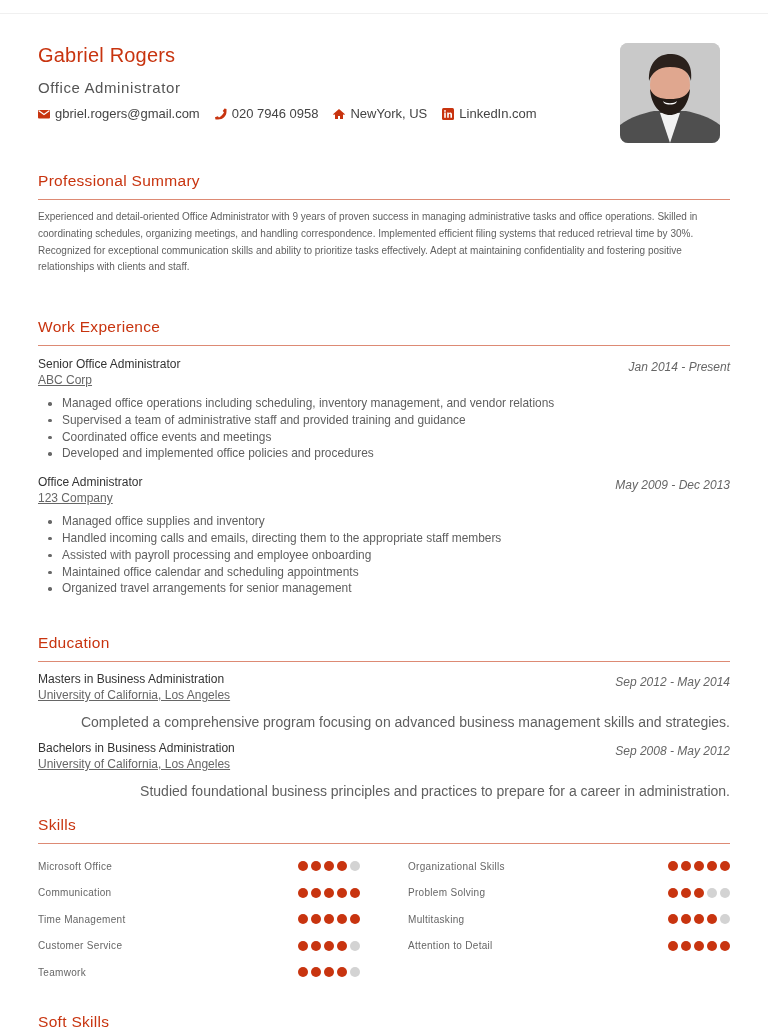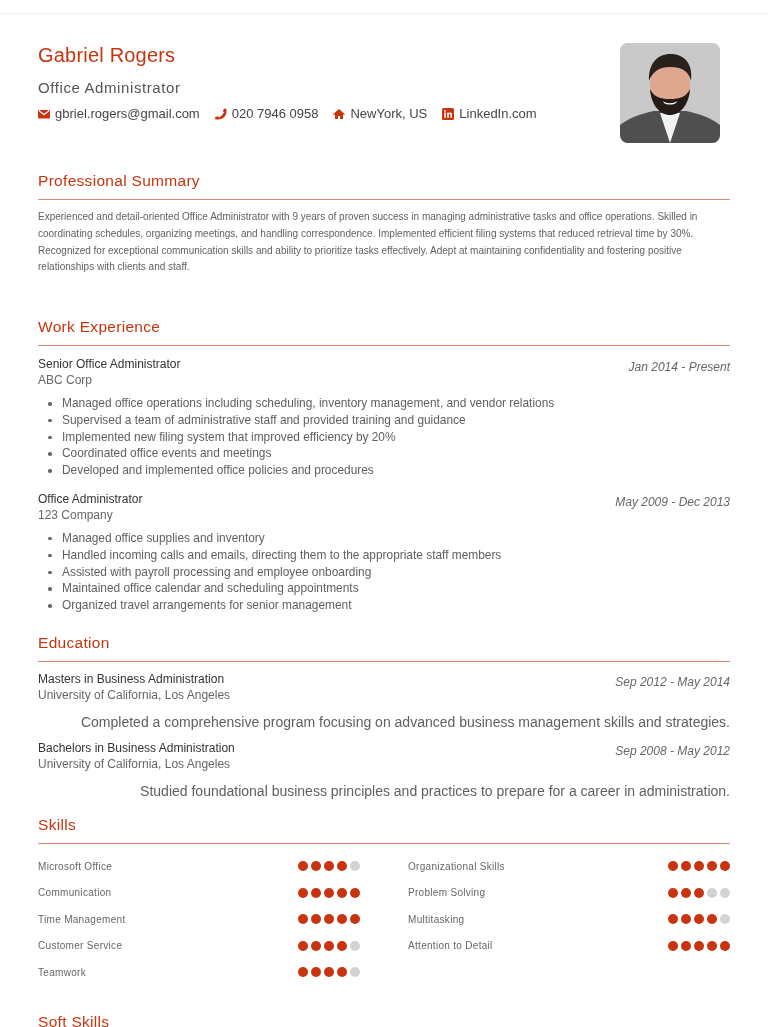--- a/index.html
+++ b/index.html
@@ -18,21 +18,21 @@
   .photo { position: absolute; left: 582px; top: 43px; width: 100px; height: 100px; border-radius: 8px; overflow: hidden; background: #cfcfcf; }
 
   .section { position: absolute; left: 0; width: 692px; }
   .sec-title { font-size: 15.5px; color: #c8340f; letter-spacing: 0.3px; }
   .sec-rule { height: 1px; background: #dd8a74; margin-top: 9px; }
 
   .summary { font-size: 10px; line-height: 16.8px; color: #5f5f5f; margin-top: 9px; width: 692px; }
 
   .entry { position: relative; }
   .entry-head { font-size: 12px; color: #333; }
-  .entry-sub { font-size: 12px; color: #666; margin-top: 2px; }
+  .entry-sub { font-size: 12px; color: #666; margin-top: 2px; text-decoration: underline; }
   .entry-date { position: absolute; right: 0; top: 3px; font-size: 12px; color: #666; font-style: italic; }
   ul.bullets { list-style: none; margin-top: 8px; }
   ul.bullets li { font-size: 11.9px; color: #5f5f5f; line-height: 16.8px; padding-left: 24px; position: relative; }
   ul.bullets li::before { content: ""; position: absolute; left: 10px; top: 7px; width: 3.5px; height: 3.5px; background: #666; border-radius: 50%; }
   .edu-desc { font-size: 14px; color: #5f5f5f; margin-top: 12px; text-align: right; }
 
   .skills-grid { display: grid; grid-template-columns: 322px 322px; column-gap: 48px; margin-top: 9px; }
   .skill { display: flex; justify-content: space-between; align-items: center; height: 26.5px; }
   .skill-name { font-size: 10px; color: #666; letter-spacing: 0.3px; }
   .dots { display: flex; gap: 3px; }
@@ -110,21 +110,20 @@
     <div class="sec-title">Work Experience</div>
     <div class="sec-rule"></div>
 
     <div class="entry" style="margin-top:11px;">
       <div class="entry-head">Senior Office Administrator</div>
       <div class="entry-sub">ABC Corp</div>
       <div class="entry-date">Jan 2014 - Present</div>
       <ul class="bullets">
         <li>Managed office operations including scheduling, inventory management, and vendor relations</li>
         <li>Supervised a team of administrative staff and provided training and guidance</li>
-        <li>Implemented new filing system that improved efficiency by 20%</li>
         <li>Coordinated office events and meetings</li>
         <li>Developed and implemented office policies and procedures</li>
       </ul>
     </div>
 
     <div class="entry" style="margin-top:13px;">
       <div class="entry-head">Office Administrator</div>
       <div class="entry-sub">123 Company</div>
       <div class="entry-date">May 2009 - Dec 2013</div>
       <ul class="bullets">

